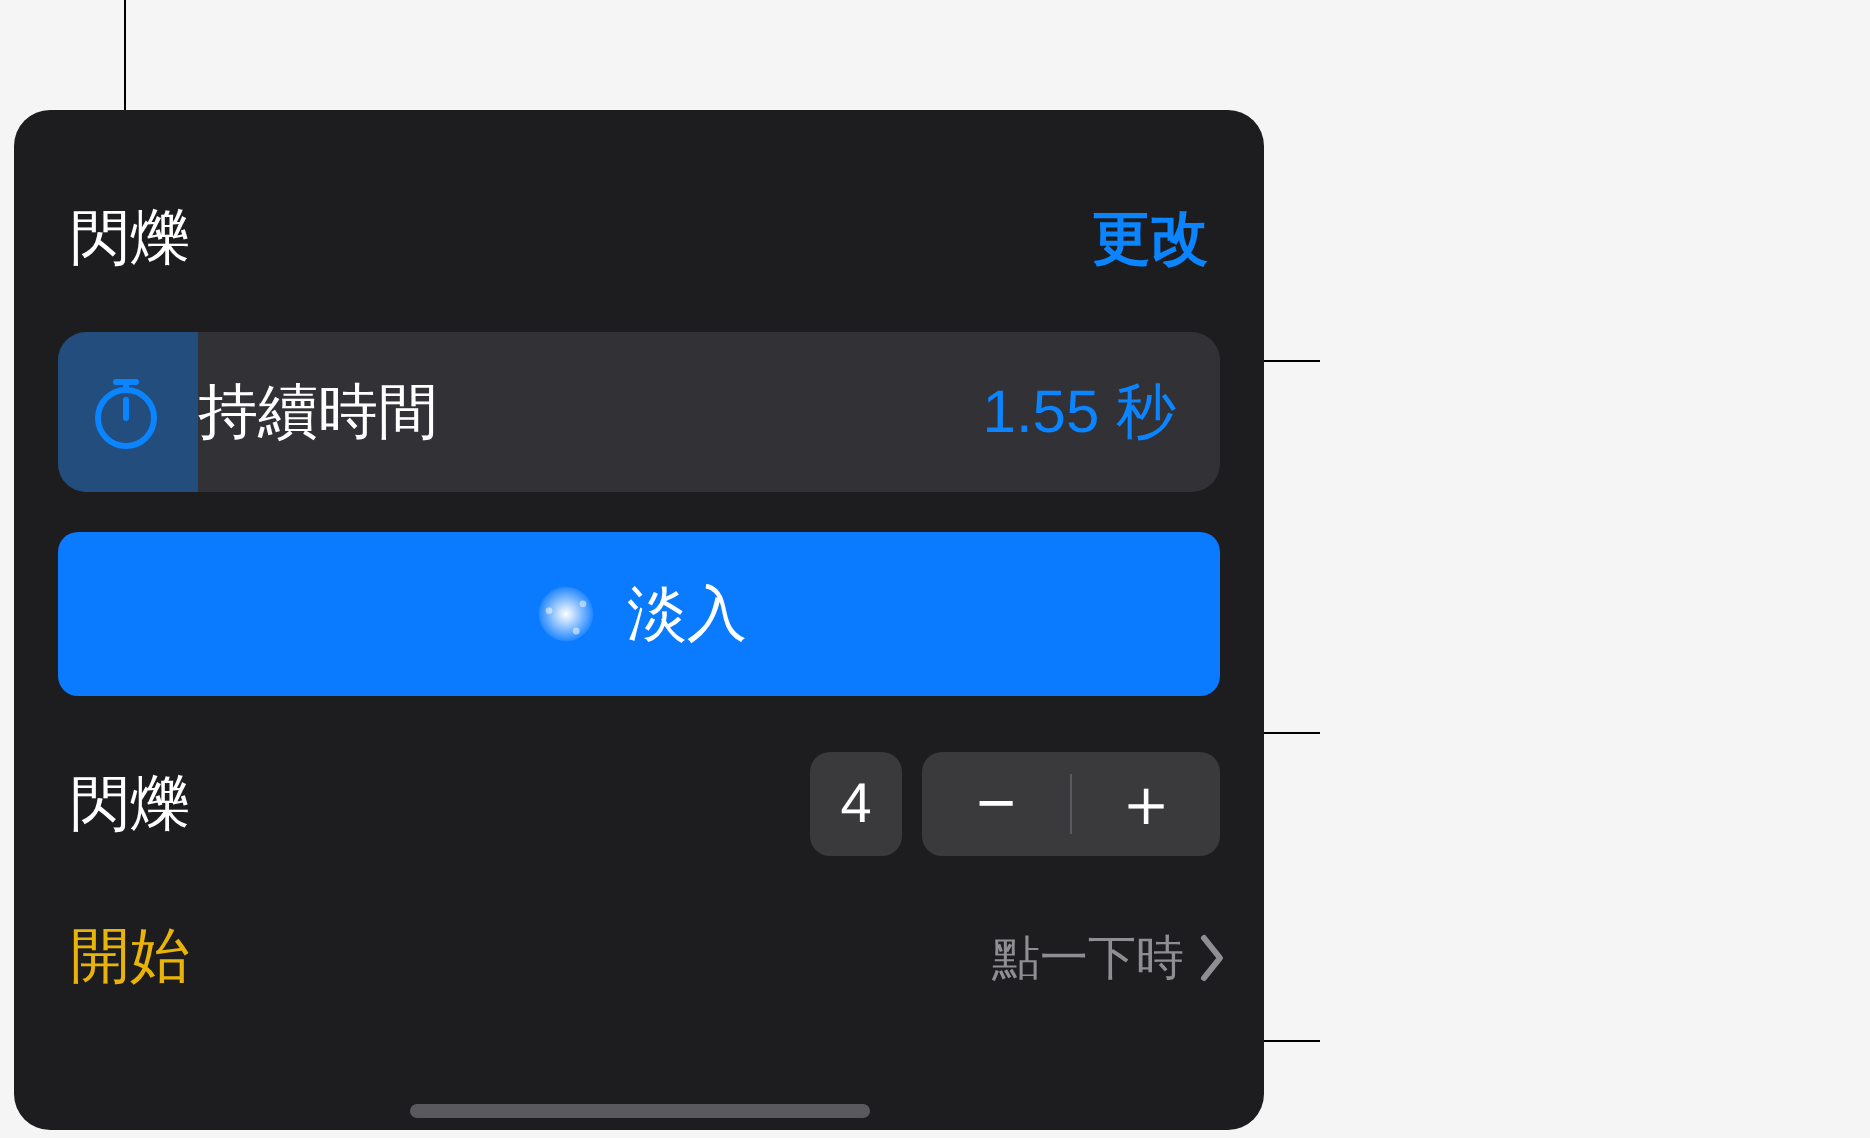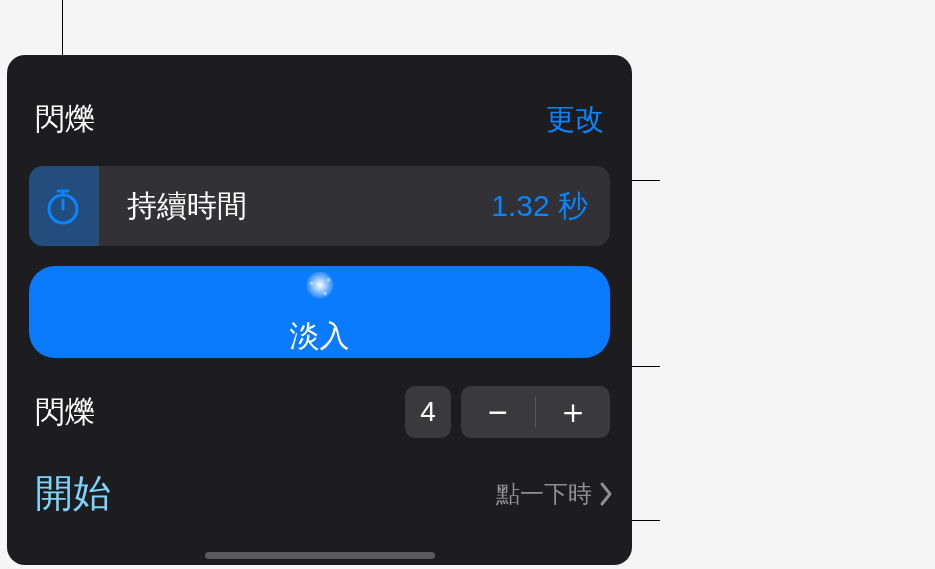--- a/index.html
+++ b/index.html
@@ -30,51 +30,50 @@
       cursor: pointer;
     }
     .hdr-close svg { width: 20px; height: 20px; }
 
     
     .sec-row {
       display: flex; justify-content: space-between; align-items: center;
       padding: 0 28px; margin-top: 44px;
     }
     .sec-label { color: #fff; font-size: 30px; }
-    .sec-change { color: #0a84ff; font-size: 29px; cursor: pointer; }
+    .sec-change { color: #0a84ff; font-size: 29px; cursor: pointer; font-weight: bold; }
 
     
     .duration {
       margin: 26px 22px 0 22px;
       height: 80px;
       border-radius: 14px;
       background: #313136;
       position: relative;
       display: flex; align-items: center;
       padding: 0 22px 0 14px;
-      gap: 28px;
     }
     .duration .progress-fill {
       position: absolute; left: 0; top: 0; bottom: 0;
       width: 12%;
       background: rgba(10,132,255,0.35);
       border-radius: 14px 0 0 14px;
     }
     .duration .stopwatch { position: relative; z-index: 1; width: 40px; height: 40px; }
     .duration .dur-label { position: relative; z-index: 1; color: #fff; font-size: 30px; margin-left: 16px; }
     .duration .dur-val { position: relative; z-index: 1; color: #0a84ff; font-size: 30px; margin-left: auto; }
 
     
     .effect-btn {
       margin: 20px 22px 0 22px;
-      height: 92px;
-      border-radius: 26px;
+      height: 82px;
+      border-radius: 10px;
       background: #0a7aff;
       display: flex; align-items: center; justify-content: center;
-      gap: 14px; cursor: pointer; flex-direction: column;
+      gap: 14px; cursor: pointer;
     }
     .effect-btn .eff-icon { width: 34px; height: 34px; }
     .effect-btn .eff-label { color: #fff; font-size: 30px; font-weight: 500; }
 
     
     .count-row {
       display: flex; align-items: center;
       padding: 0 22px 0 28px; margin-top: 28px;
     }
     .count-label { color: #fff; font-size: 30px; }
@@ -96,21 +95,21 @@
       display: flex; align-items: center; justify-content: center;
       color: #fff; font-size: 34px; cursor: pointer; user-select: none;
     }
     .stepper .divider { width: 1px; height: 30px; background: #5a5a5e; }
 
     
     .start-row {
       display: flex; align-items: center;
       padding: 0 18px 0 28px; margin-top: 30px;
     }
-    .start-label { color: #7dd3fc; font-size: 38px; }
+    .start-label { color: #eab308; font-size: 30px; }
     .start-val { margin-left: auto; color: #8e8e93; font-size: 24px; cursor: pointer; }
     .start-chev { width: 16px; height: 28px; margin-left: 6px; }
 
     
     .home-ind {
       position: absolute; bottom: 6px; left: 50%; transform: translateX(-50%);
       width: 230px; height: 7px; border-radius: 4px; background: #5a5a5e;
     }
 
     
@@ -137,21 +136,21 @@
 
   <div class="duration">
     <div class="progress-fill"></div>
     <svg class="stopwatch" viewBox="0 0 40 40">
       <circle cx="20" cy="23" r="14" stroke="#0a84ff" stroke-width="3" fill="none"></circle>
       <line x1="20" y1="23" x2="20" y2="14" stroke="#0a84ff" stroke-width="3" stroke-linecap="round"></line>
       <line x1="15" y1="5" x2="25" y2="5" stroke="#0a84ff" stroke-width="3" stroke-linecap="round"></line>
       <line x1="20" y1="5" x2="20" y2="9" stroke="#0a84ff" stroke-width="3"></line>
     </svg>
     <div class="dur-label">持續時間</div>
-    <div class="dur-val">1.32 秒</div>
+    <div class="dur-val">1.55 秒</div>
   </div>
 
   <div class="effect-btn">
     <svg class="eff-icon" viewBox="0 0 40 40">
       <defs>
         <radialGradient id="g1" cx="50%" cy="50%" r="50%">
           <stop offset="0%" stop-color="#fff" stop-opacity="1"></stop>
           <stop offset="100%" stop-color="#fff" stop-opacity="0.1"></stop>
         </radialGradient>
       </defs>

